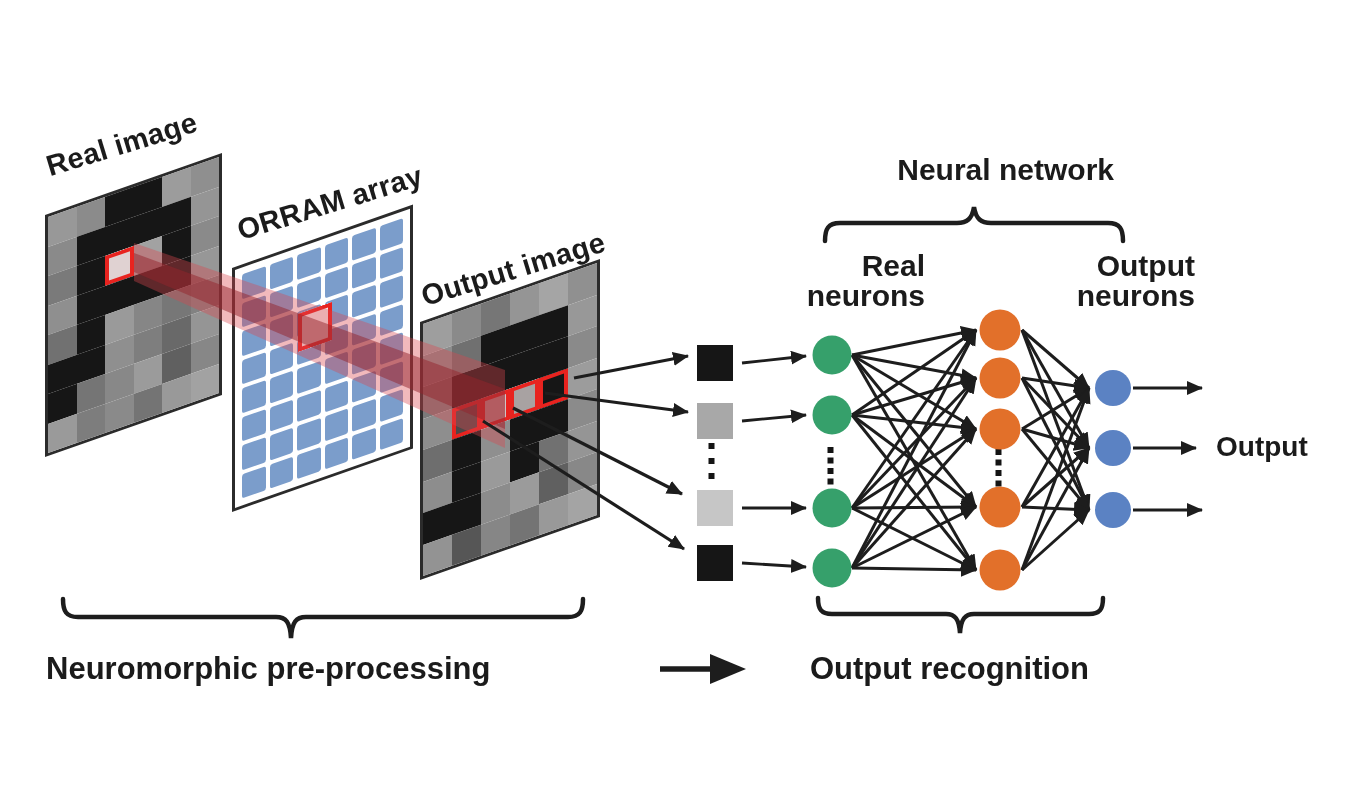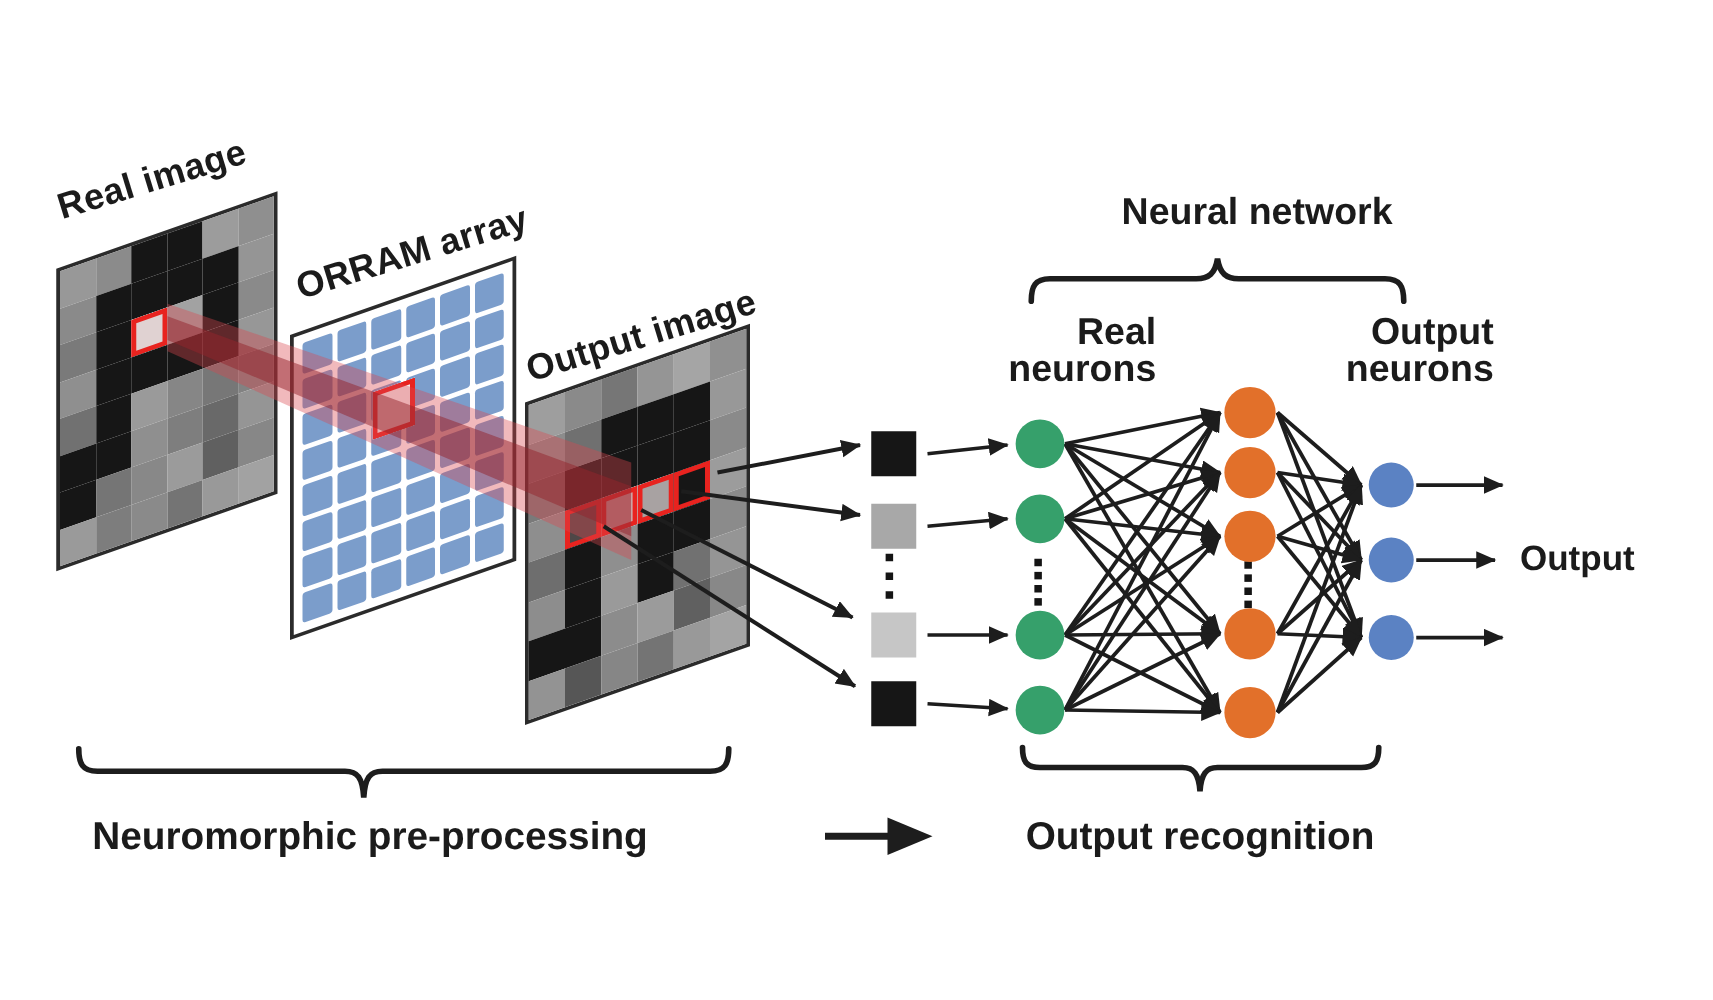--- a/index.html
+++ b/index.html
@@ -32,21 +32,21 @@
   
   .sq{position:absolute;width:35px;height:35px;z-index:2;}
 
   
   .nn-text{position:absolute;font-weight:bold;color:#1b1b1b;text-align:right;z-index:6;}
   #net-title{left:854px;top:153px;width:260px;font-size:30px;}
   #input-neurons-label{left:765px;top:251px;width:160px;font-size:30px;line-height:30px;white-space:pre-line;}
   #output-neurons-label{left:1035px;top:251px;width:160px;font-size:30px;line-height:30px;white-space:pre-line;}
   #output-side-label{left:1216px;top:431px;width:130px;font-size:28px;text-align:left;}
 
-  .caption{position:absolute;font-weight:bold;font-size:31px;color:#1b1b1b;text-align:center;z-index:6;}
+  .caption{position:absolute;font-weight:bold;font-size:31px;color:#1b1b1b;z-index:6;}
   #caption-left{left:46px;top:651px;width:500px;}
   #caption-right{left:810px;top:651px;width:300px;}
 
   #overlay{position:absolute;left:0;top:0;z-index:5;pointer-events:none;}
 </style>
 </head>
 <body>
 
 <div id="stage">
 

